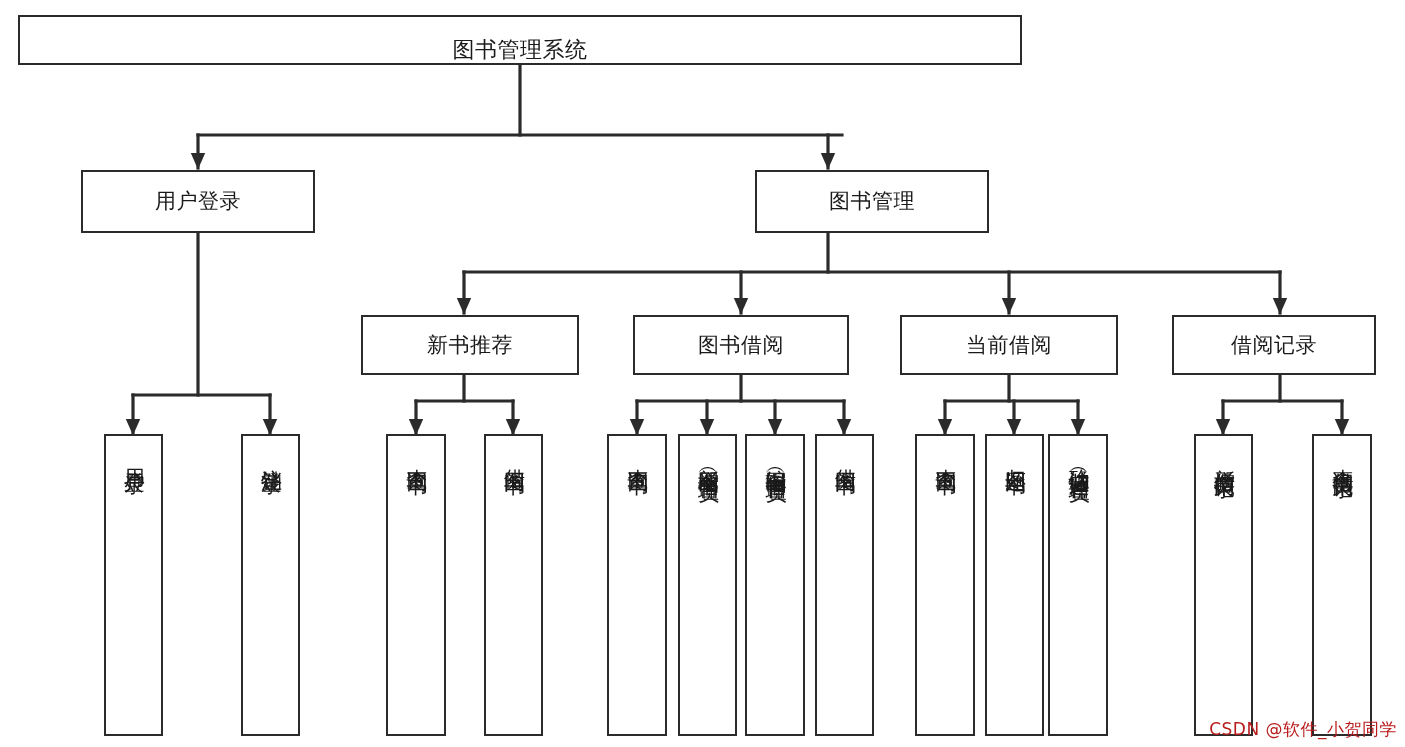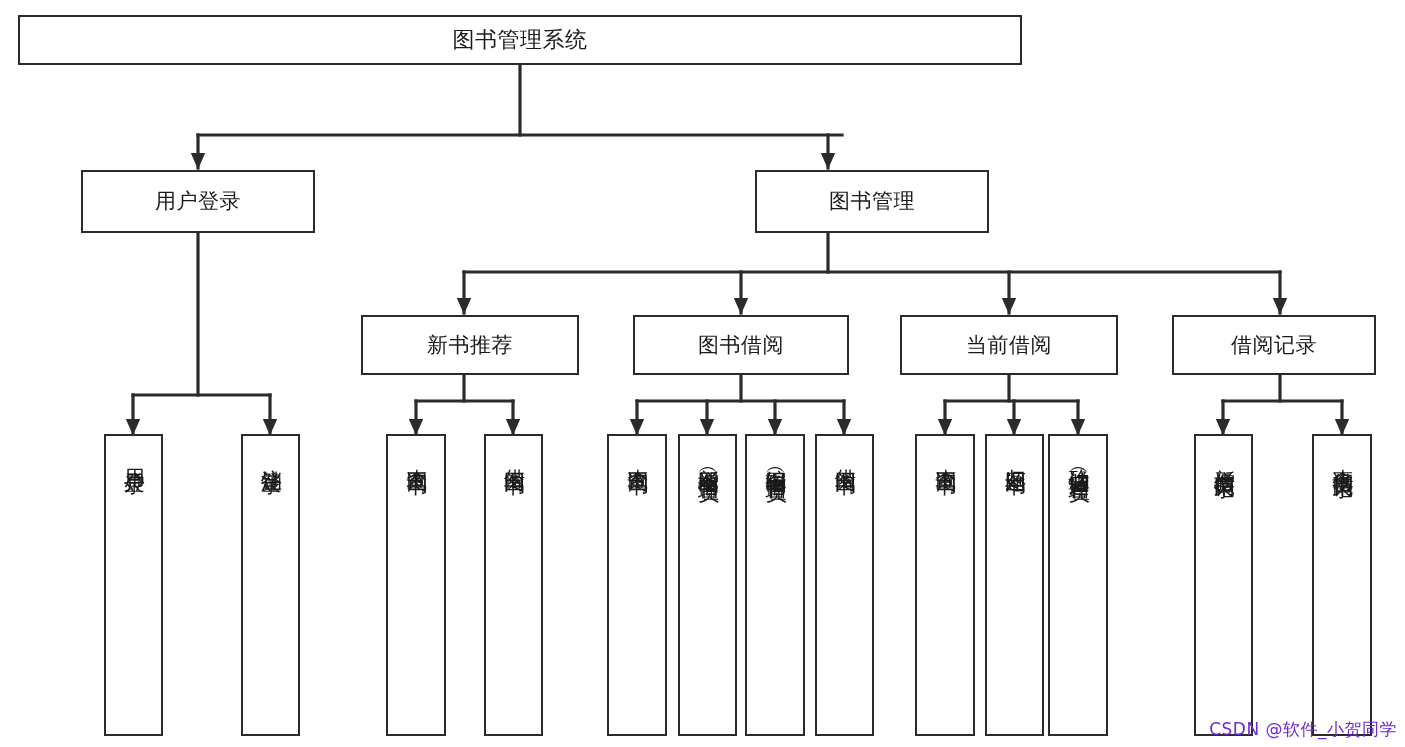--- a/index.html
+++ b/index.html
@@ -55,21 +55,21 @@
     line-height: 1.14;
     letter-spacing: 2px;
     white-space: nowrap;
     text-align: left;
   }
   .watermark {
     position: absolute;
     right: 8px;
     bottom: 6px;
     font-size: 17px;
-    color: #6d28d9;
+    color: #b91c1c;
     letter-spacing: 0.5px;
     white-space: nowrap;
   }
 </style>
 </head>
 <body>
 
 <div id="diagram-root">
 
   <svg id="wires" viewBox="0 0 1405 747">
@@ -115,21 +115,21 @@
       <path d="M 1014 401 L 1014 434" marker-end="url(#arrow)"></path>
       <path d="M 1078 401 L 1078 434" marker-end="url(#arrow)"></path>
 
       <path d="M 1280 375 L 1280 401"></path>
       <path d="M 1223 401 L 1342 401"></path>
       <path d="M 1223 401 L 1223 434" marker-end="url(#arrow)"></path>
       <path d="M 1342 401 L 1342 434" marker-end="url(#arrow)"></path>
     </g>
   </svg>
 
-  <div class="node node-h node-root" style="left:18px; top:15px; width:1004px; height:50px;">
+  <div class="node node-h node-root" style="left:18px; top:15px; width:1004px; height:50px;align-items:flex-end;">
     <span>图书管理系统</span>
   </div>
 
   <div class="node node-h" style="left:81px; top:170px; width:234px; height:63px;">
     <span>用户登录</span>
   </div>
   <div class="node node-h" style="left:711px; top:170px; width:234px; height:63px;margin-left:44px;">
     <span>图书管理</span>
   </div>
 

